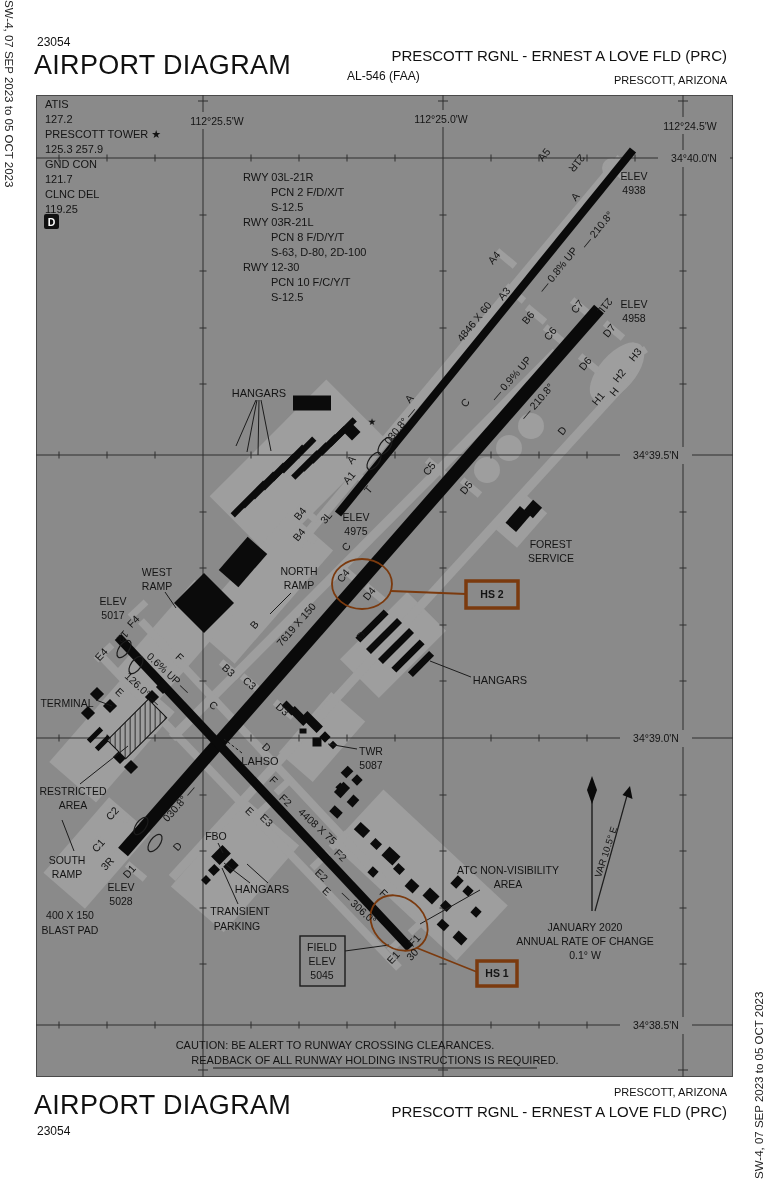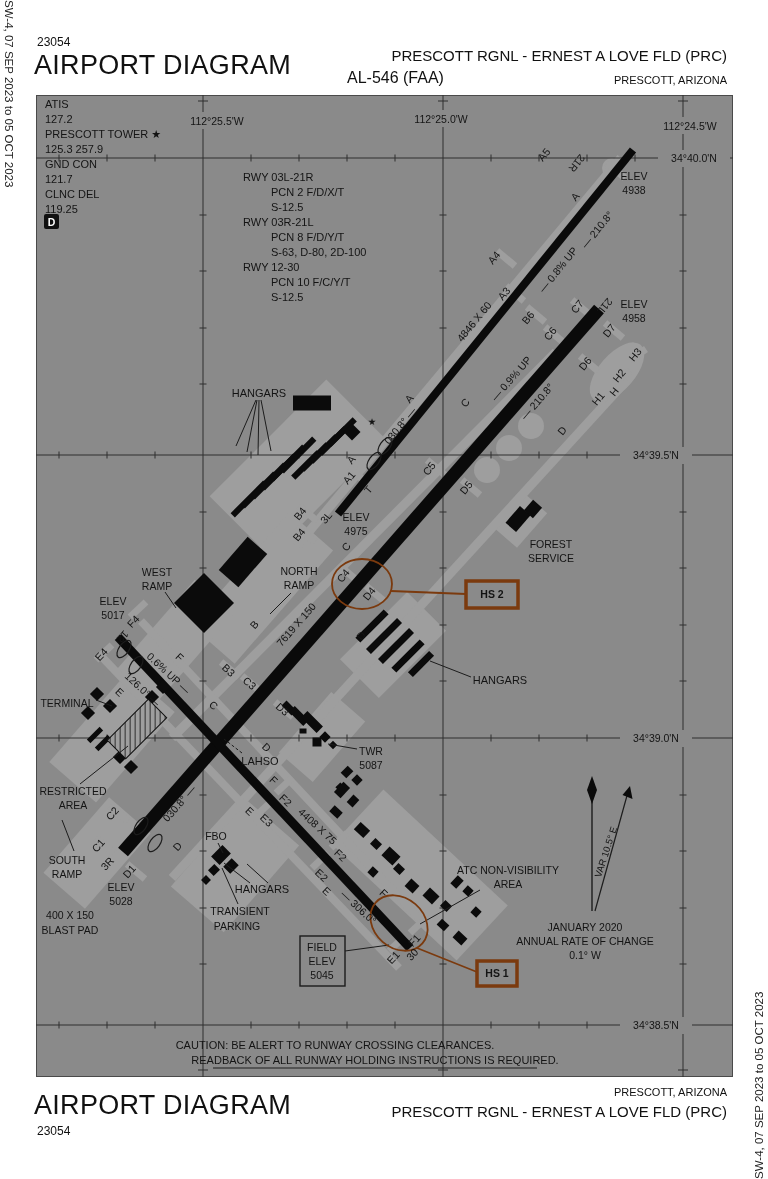--- a/index.html
+++ b/index.html
@@ -2,21 +2,21 @@
 <html><head>
 <meta charset="utf-8">
 <style>
   html,body{margin:0;padding:0}
   body{width:768px;height:1179px;position:relative;background:#fff;
        font-family:"Liberation Sans",sans-serif;color:#111;overflow:hidden}
   .abs{position:absolute}
   .h-num{left:37px;top:35px;font-size:12px}
   .h-title{left:34px;top:50px;font-size:27px;letter-spacing:.3px}
   .h-airport{right:41px;top:47px;font-size:15px}
-  .h-al{left:347px;top:69px;font-size:16px}
+  .h-al{left:347px;top:69px;font-size:12px}
   .h-city{right:41px;top:74px;font-size:11px}
   .f-city{right:41px;top:1086px;font-size:11px}
   .f-title{left:34px;top:1090px;font-size:27px;letter-spacing:.3px}
   .f-airport{right:41px;top:1103px;font-size:15px}
   .f-num{left:37px;top:1124px;font-size:12px}
   .banner{top:0;height:1179px;display:flex;align-items:center;font-size:11.5px;color:#222}
   .banner-left{left:3px;writing-mode:vertical-rl}
   .banner-right{right:3px;writing-mode:vertical-rl;transform:rotate(180deg)}
   svg{position:absolute;left:0;top:0}
   text{font-family:"Liberation Sans",sans-serif;font-size:10.5px;fill:#141414;text-anchor:middle}

